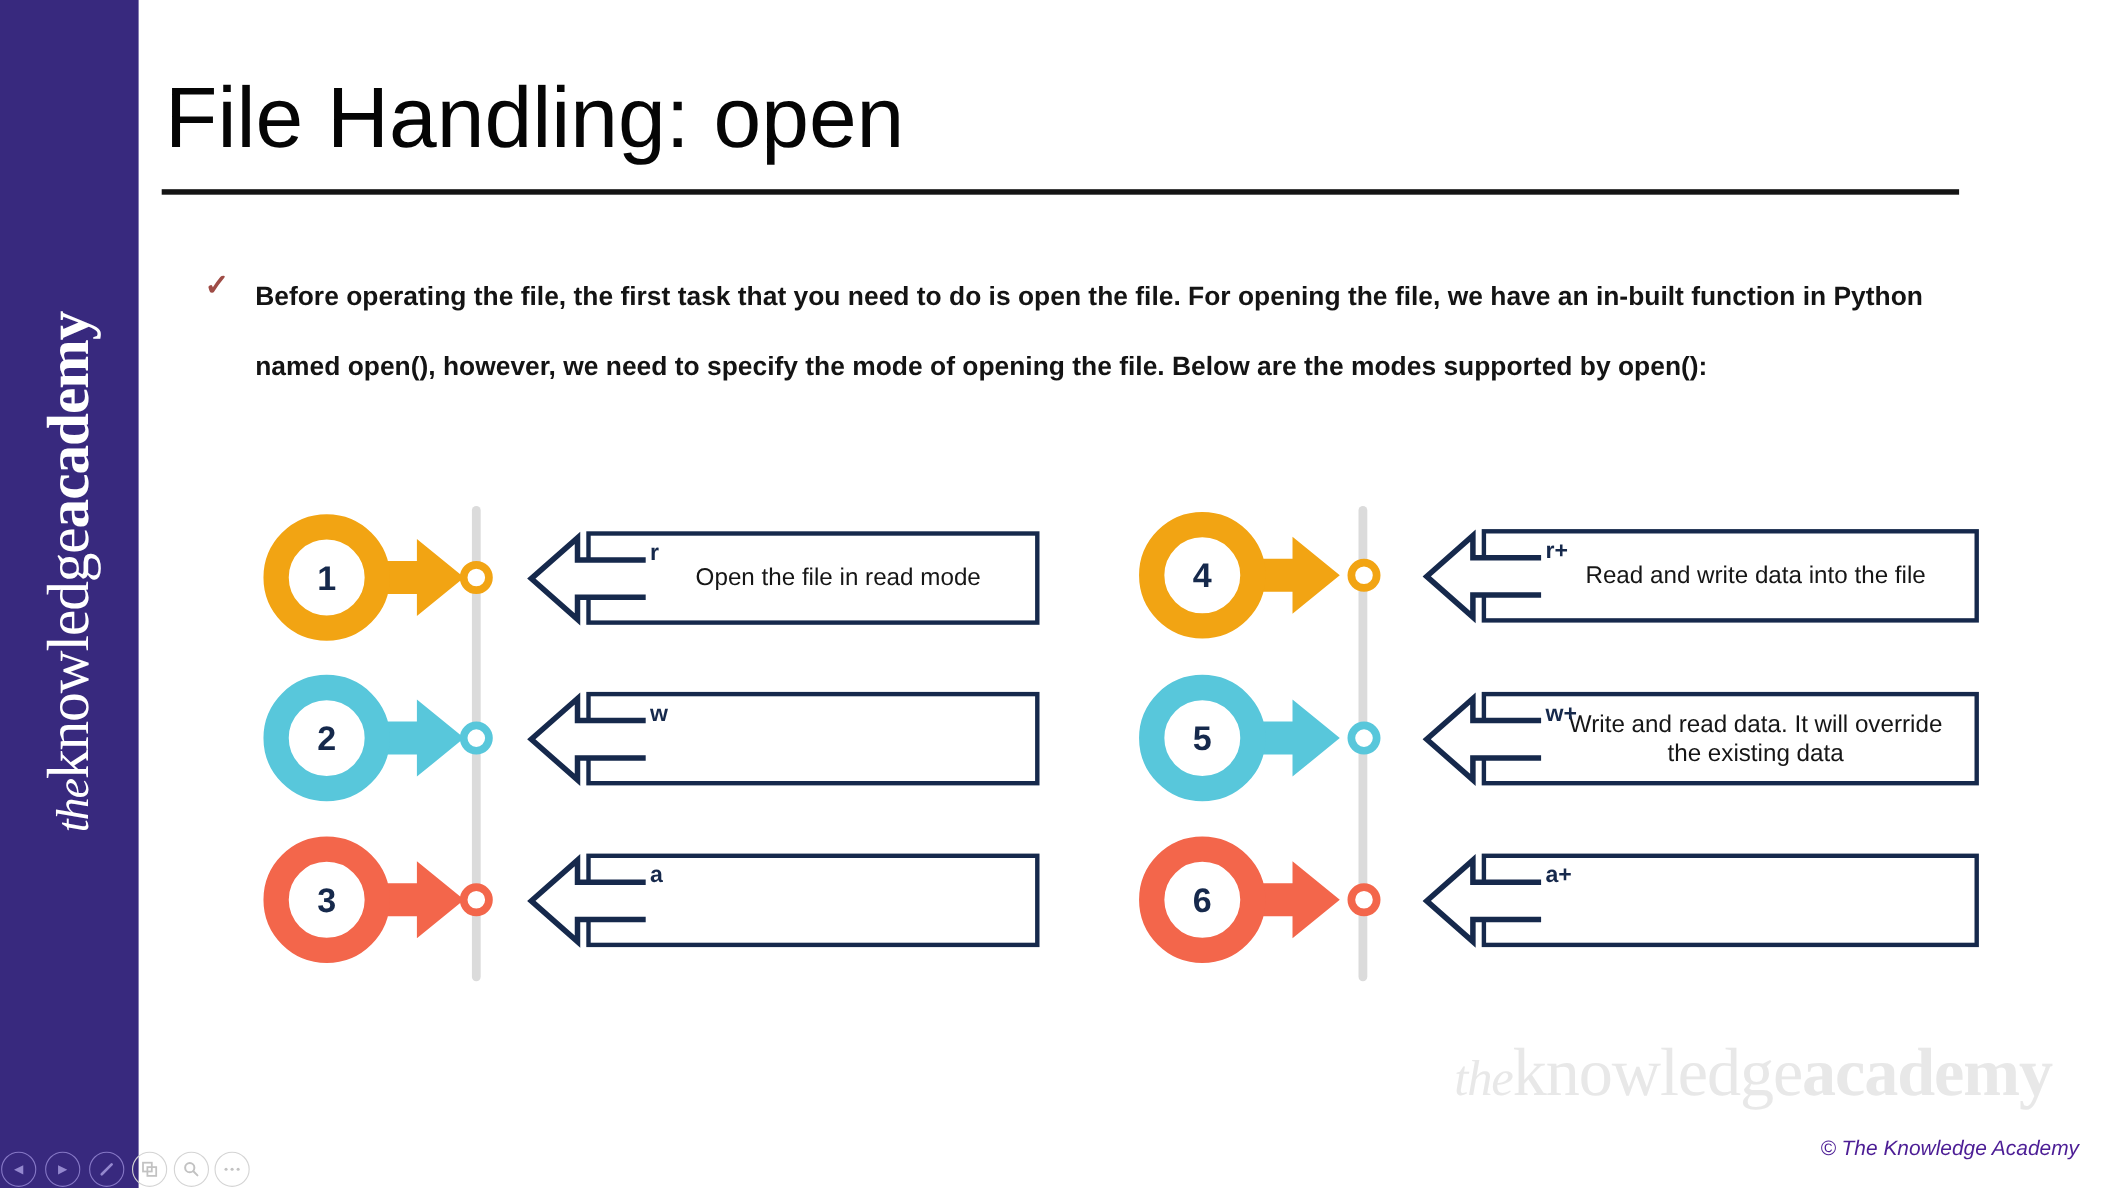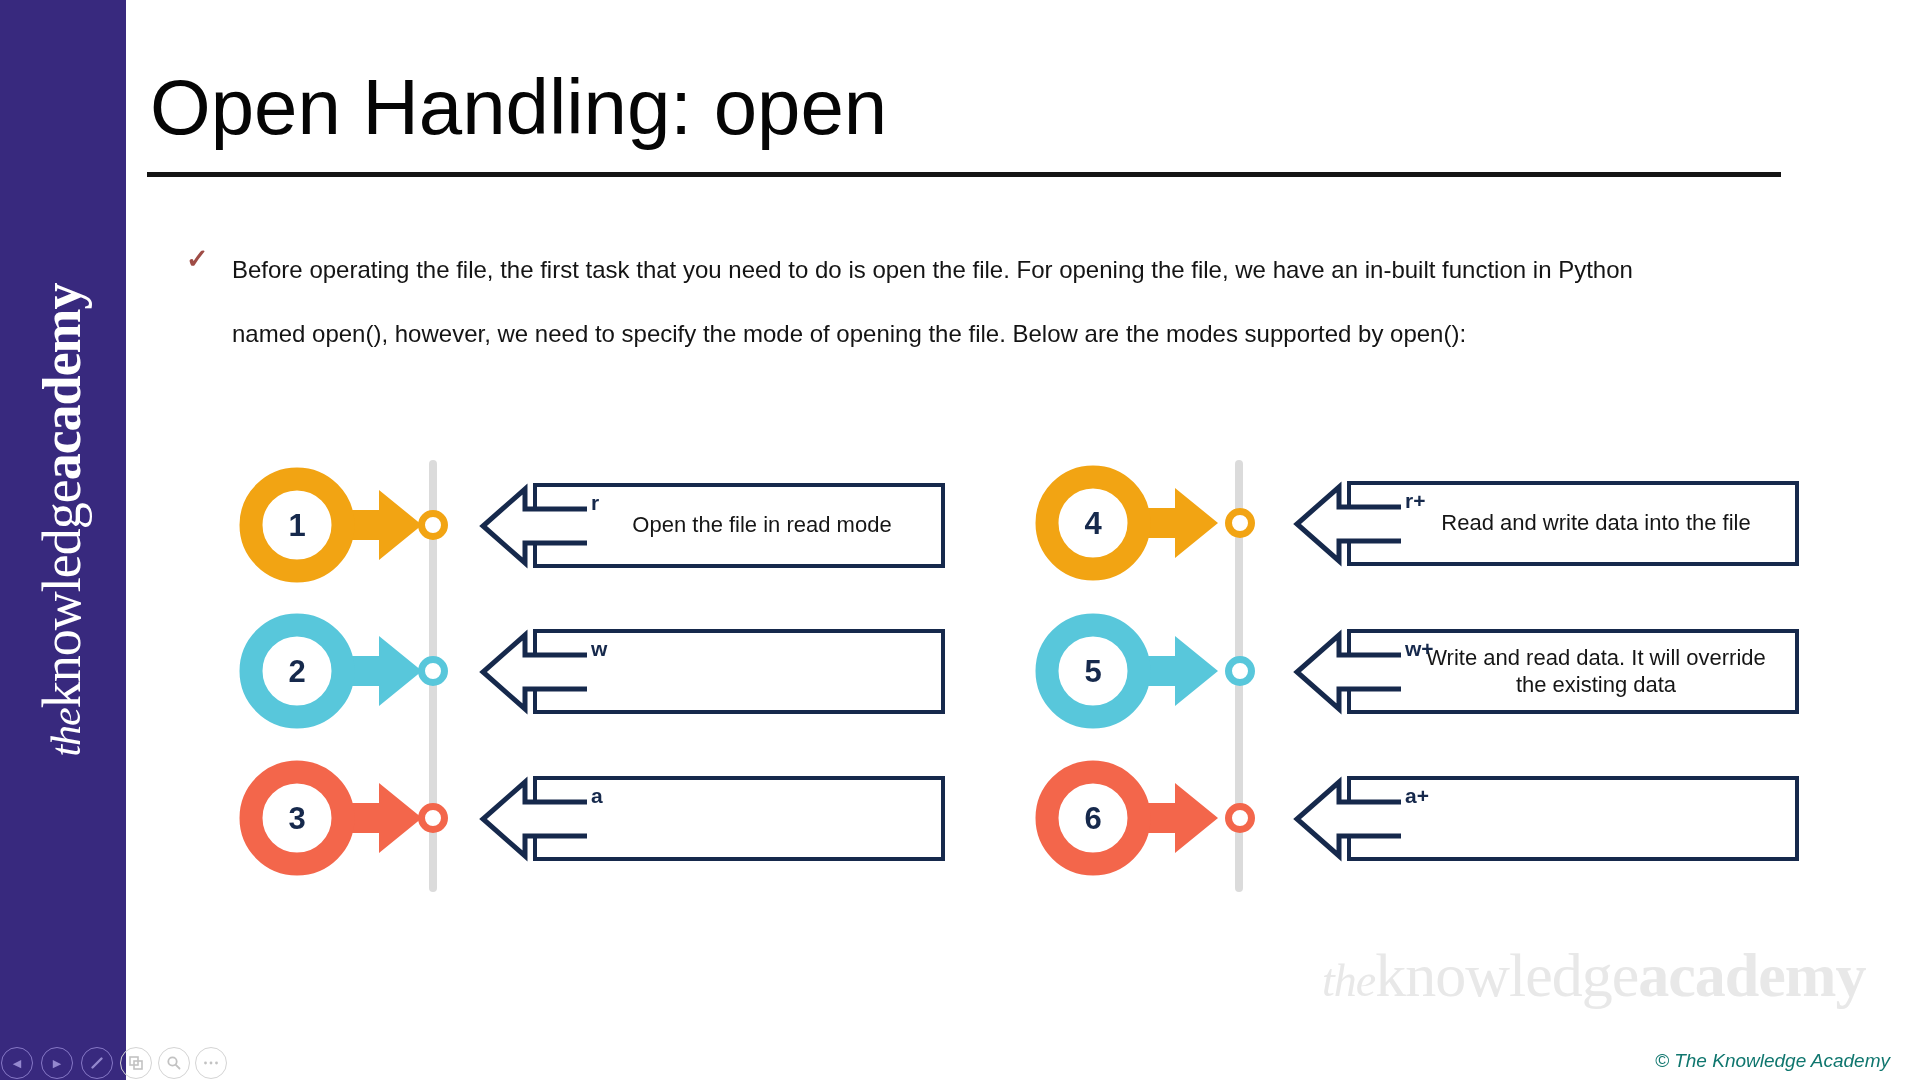--- a/index.html
+++ b/index.html
@@ -28,21 +28,21 @@
     font-weight:400;letter-spacing:0;
   }
   .title-rule{position:absolute;left:147px;top:172px;width:1634px;height:5px;background:#141414;}
 
   
   .check{
     position:absolute;left:186px;top:243px;font-size:27px;font-weight:bold;color:var(--check);
   }
   .bullet-text{
     position:absolute;left:232px;top:238px;width:1580px;
-    font-size:24px;color:#141414;line-height:64px;white-space:pre-line;
+    font-size:24px;color:#141414;line-height:64px;white-space:pre-line;font-weight:bold;
   }
 
   
   .vline{position:absolute;width:8px;border-radius:4px;background:var(--gray-line);top:460px;height:432px;}
   .vline.left{left:429px;}
   .vline.right{left:1235px;}
 
   .mode-row{position:absolute;width:780px;height:124px;}
   .r1{left:239px;top:463px;}
   .r2{left:239px;top:609px;}
@@ -83,21 +83,21 @@
   .watermark{
     position:absolute;left:1322px;top:940px;color:var(--wm);
     font-family:"Liberation Serif",serif;white-space:nowrap;letter-spacing:-1px;
   }
   .watermark .b-the{font-style:italic;font-size:46px;}
   .watermark .b-knowledge{font-size:62px;}
   .watermark .b-academy{font-size:62px;font-weight:bold;}
 
   
   .copyright{
-    position:absolute;right:30px;bottom:8px;font-style:italic;font-size:19px;color:#0f766e;
+    position:absolute;right:30px;bottom:24px;font-style:italic;font-size:19px;color:#4c1d95;
   }
 
   
   .nav-btn{
     position:absolute;top:1047px;width:32px;height:32px;border-radius:50%;
     box-sizing:border-box;display:flex;align-items:center;justify-content:center;
     background:transparent;cursor:pointer;
   }
   .nav-btn.on-purple{border:1.5px solid #8678C6;color:#9488CE;}
   .nav-btn.on-white{border:1.5px solid #D4D4D4;color:#C2C2C2;}
@@ -106,21 +106,21 @@
 </style>
 </head>
 <body style="--navy: #16294C; --purple: #38297E; --gray-line: #DBDBDB; --check: #9F4C46; --wm: #E8E8E8;">
 
 <div class="sidebar">
   <div class="brand-vert">
     <span class="b-the">the</span><span class="b-knowledge">knowledge</span><span class="b-academy">academy</span>
   </div>
 </div>
 
-<div class="title">Open Handling: open</div>
+<div class="title">File Handling: open</div>
 <div class="title-rule"></div>
 
 <span class="check">✓</span>
 <div class="bullet-text">Before operating the file, the first task that you need to do is open the file. For opening the file, we have an in-built function in Python
 named open(), however, we need to specify the mode of opening the file. Below are the modes supported by open():</div>
 
 <div class="vline left"></div>
 <div class="vline right"></div>
 
 <div class="mode-row col-left r1" style="--accent: #F2A413;">

